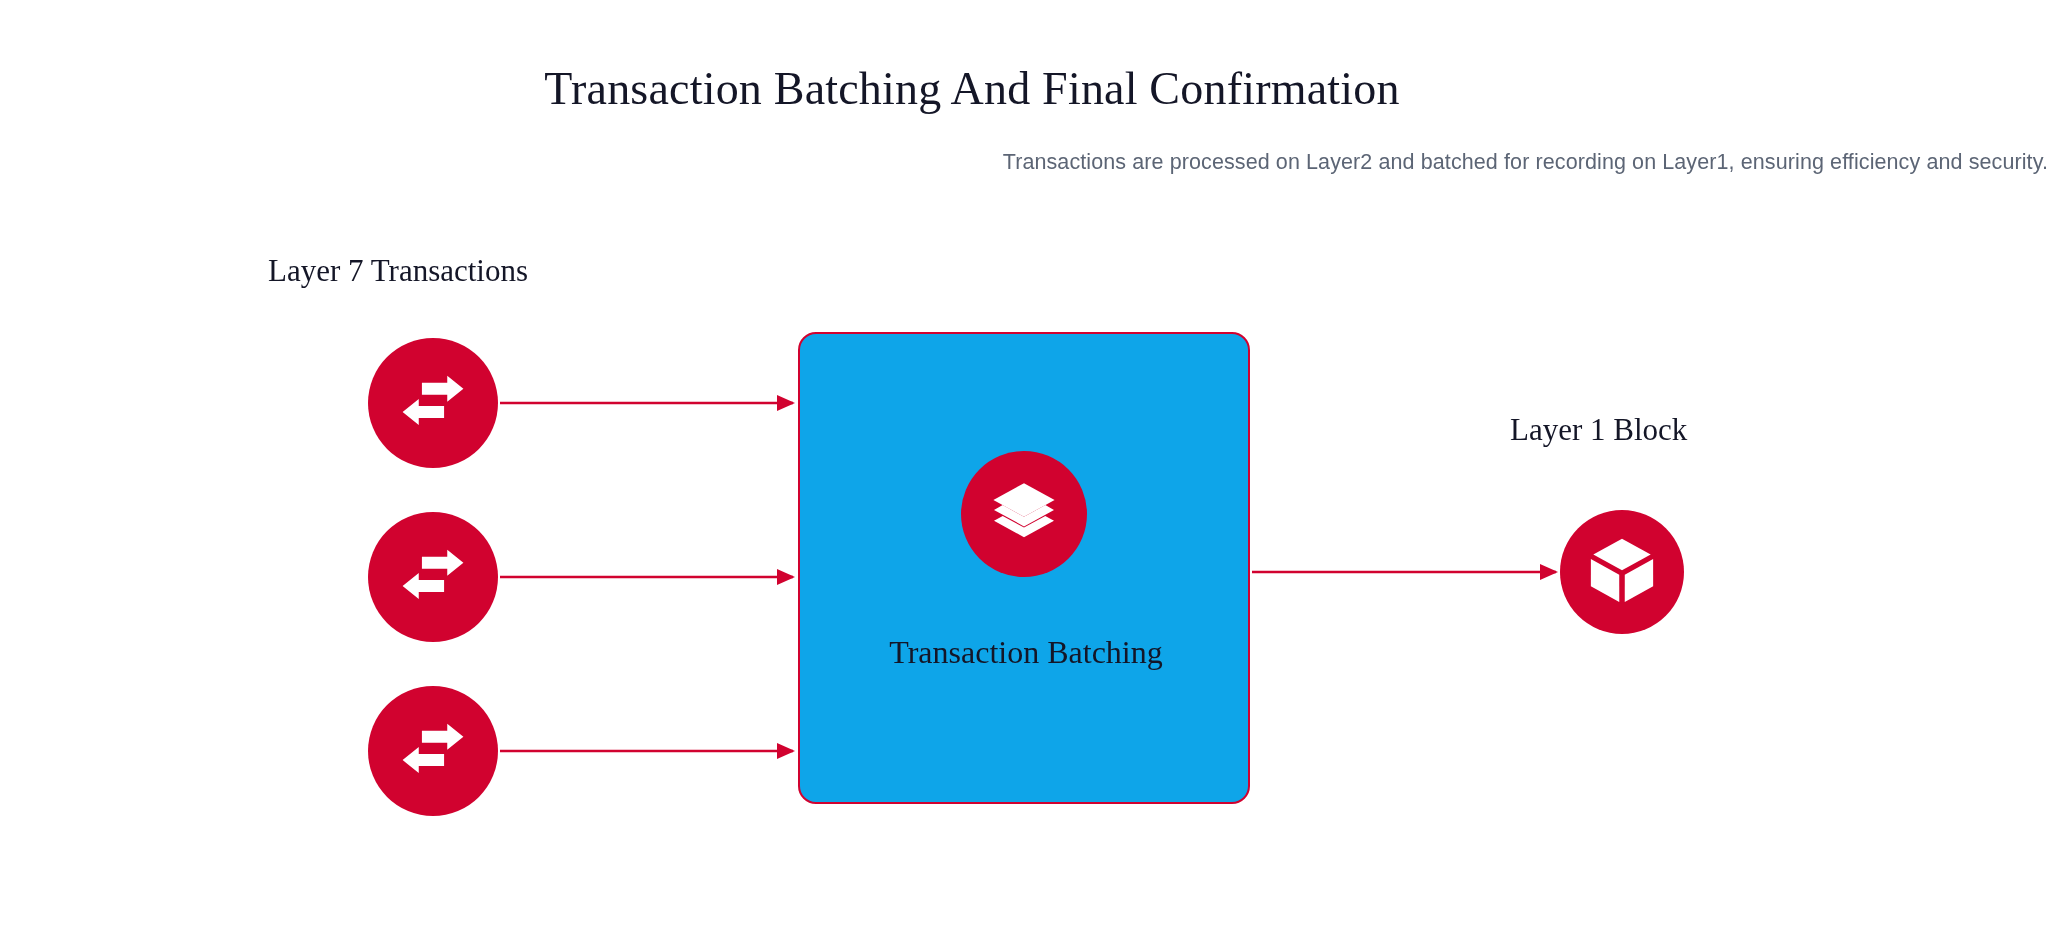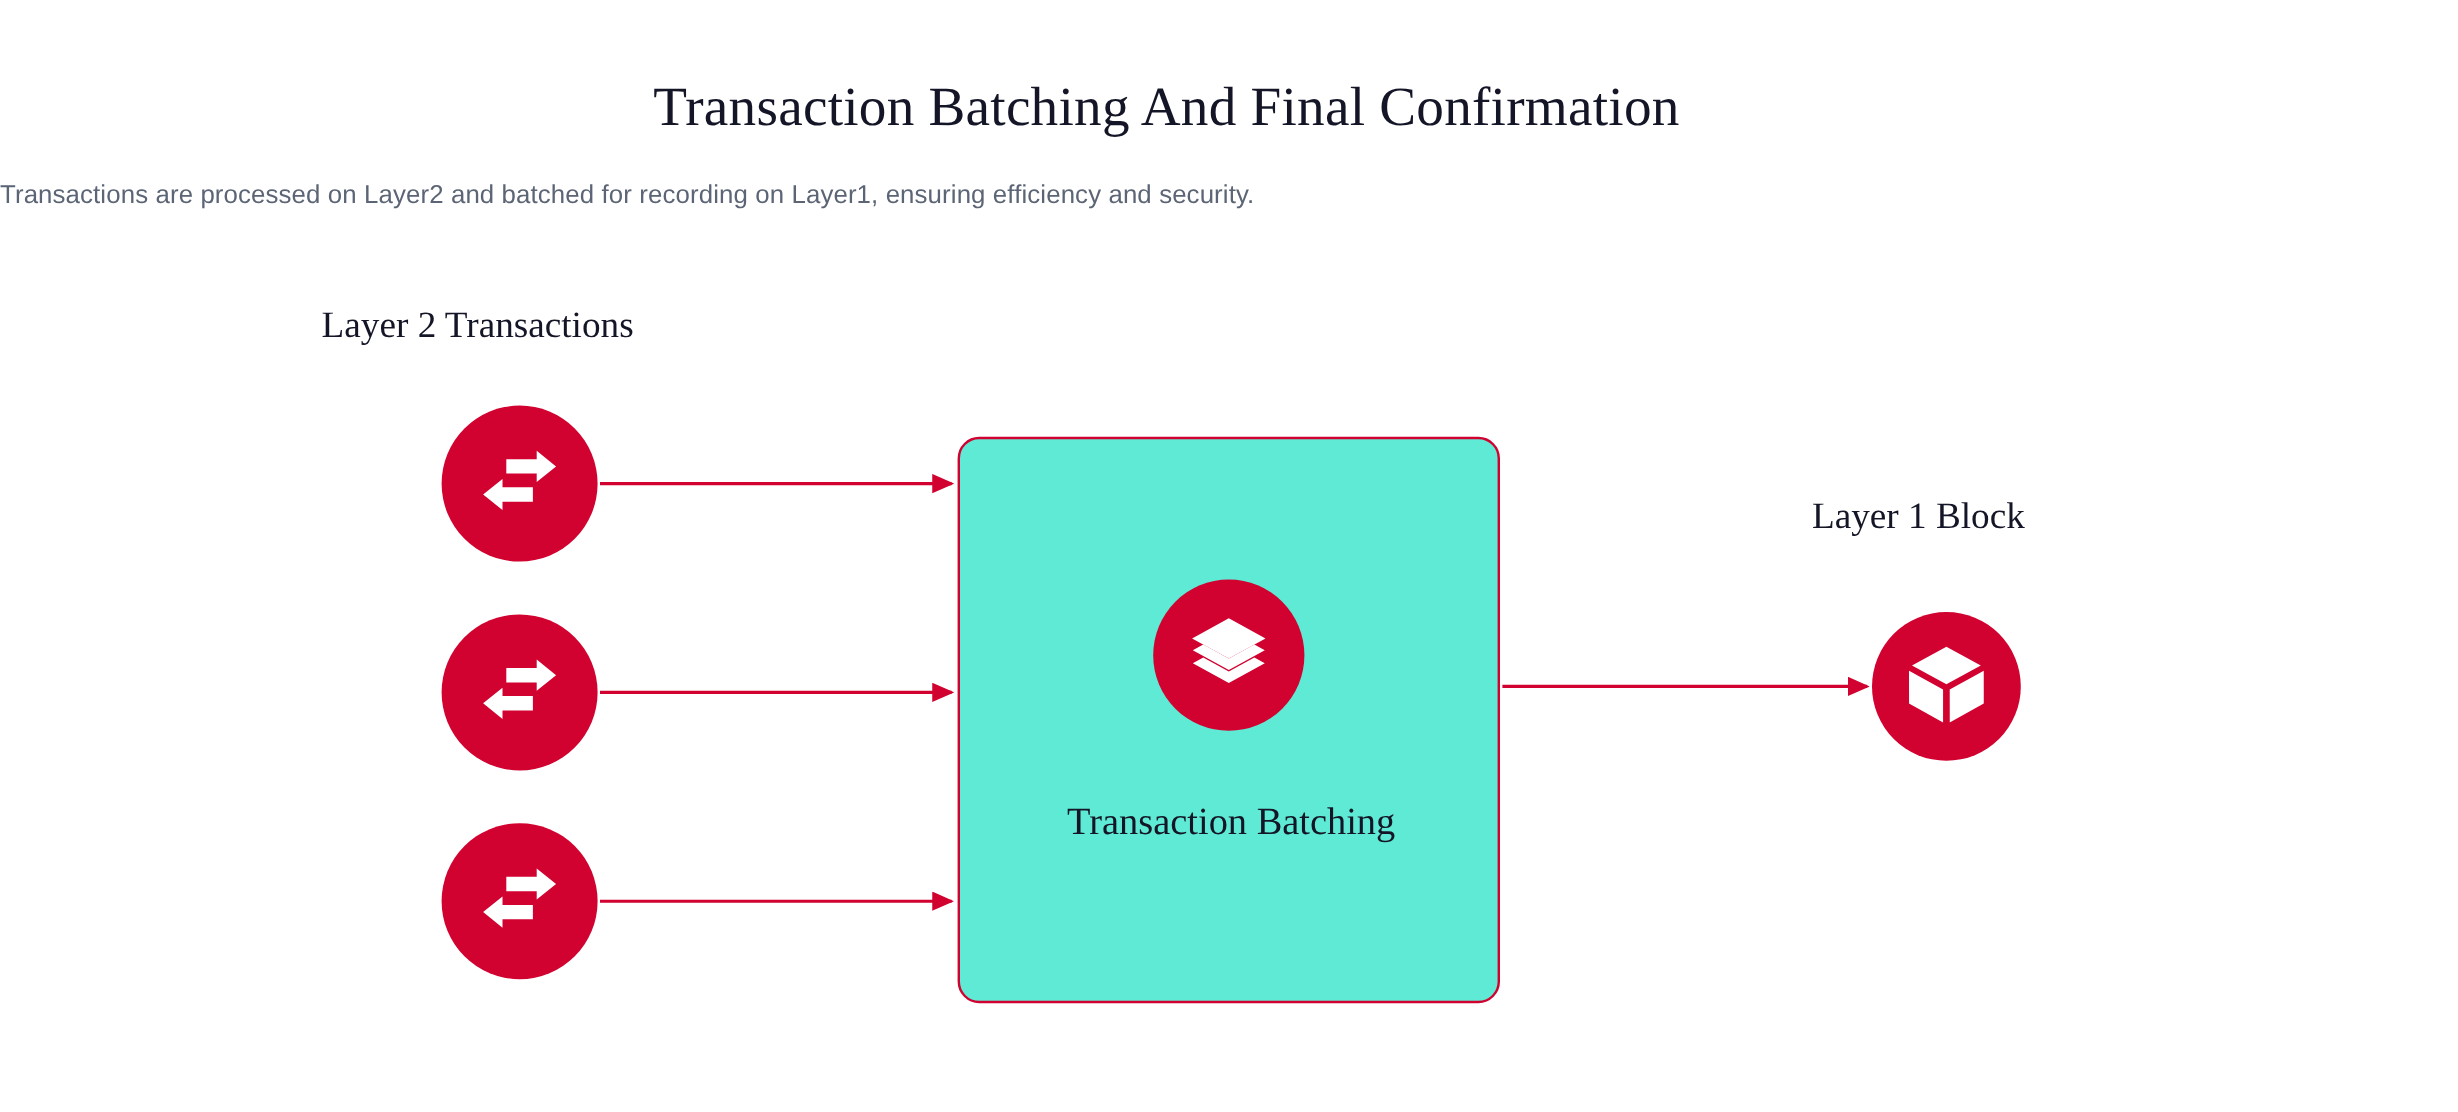--- a/index.html
+++ b/index.html
@@ -35,21 +35,21 @@
     font-weight: 400;
     letter-spacing: 0.2px;
     color: #141627;
     white-space: nowrap;
   }
   .subtitle {
     position: absolute;
     left: 0;
     top: 150px;
     width: 2048px;
-    text-align: left;
+    text-align: right;
     font-family: "Liberation Sans", "DejaVu Sans", sans-serif;
     font-size: 21.5px;
     font-weight: 400;
     letter-spacing: 0.1px;
     color: #5c6575;
     white-space: nowrap;
   }
 
   
   .group-label {
@@ -74,24 +74,23 @@
   }
 
   
   #process-box {
     position: absolute;
     left: 798px;
     top: 332px;
     width: 452px;
     height: 472px;
     box-sizing: border-box;
-    background: #5eead4;
+    background: #0ea5e9;
     border: 2.5px solid #D1022F;
     border-radius: 18px;
-    margin-top: 32px;
   }
   #process-icon-circle {
     position: absolute;
     left: 50%;
     top: 117px;
     transform: translateX(-50%);
     width: 126px;
     height: 126px;
     border-radius: 50%;
     background: #D1022F;
@@ -134,21 +133,21 @@
 </style>
 </head>
 <body>
 
 <div id="stage">
 
   <div class="title">Transaction Batching And Final Confirmation</div>
 
   <div class="subtitle">Transactions are processed on Layer2 and batched for recording on Layer1, ensuring efficiency and security.</div>
 
-  <div class="group-label" id="label-layer2">Layer 2 Transactions</div>
+  <div class="group-label" id="label-layer2">Layer 7 Transactions</div>
 
   <div class="group-label" id="label-layer1">Layer 1 Block</div>
 
   <svg id="diagram-svg" viewBox="0 0 2048 927">
     <defs>
       <marker id="arrowhead" markerWidth="7" markerHeight="7" refX="6.2" refY="3.1" orient="auto" markerUnits="strokeWidth">
         <path d="M0,0 L7,3.1 L0,6.2 Z" fill="#D1022F"></path>
       </marker>
     </defs>
 

